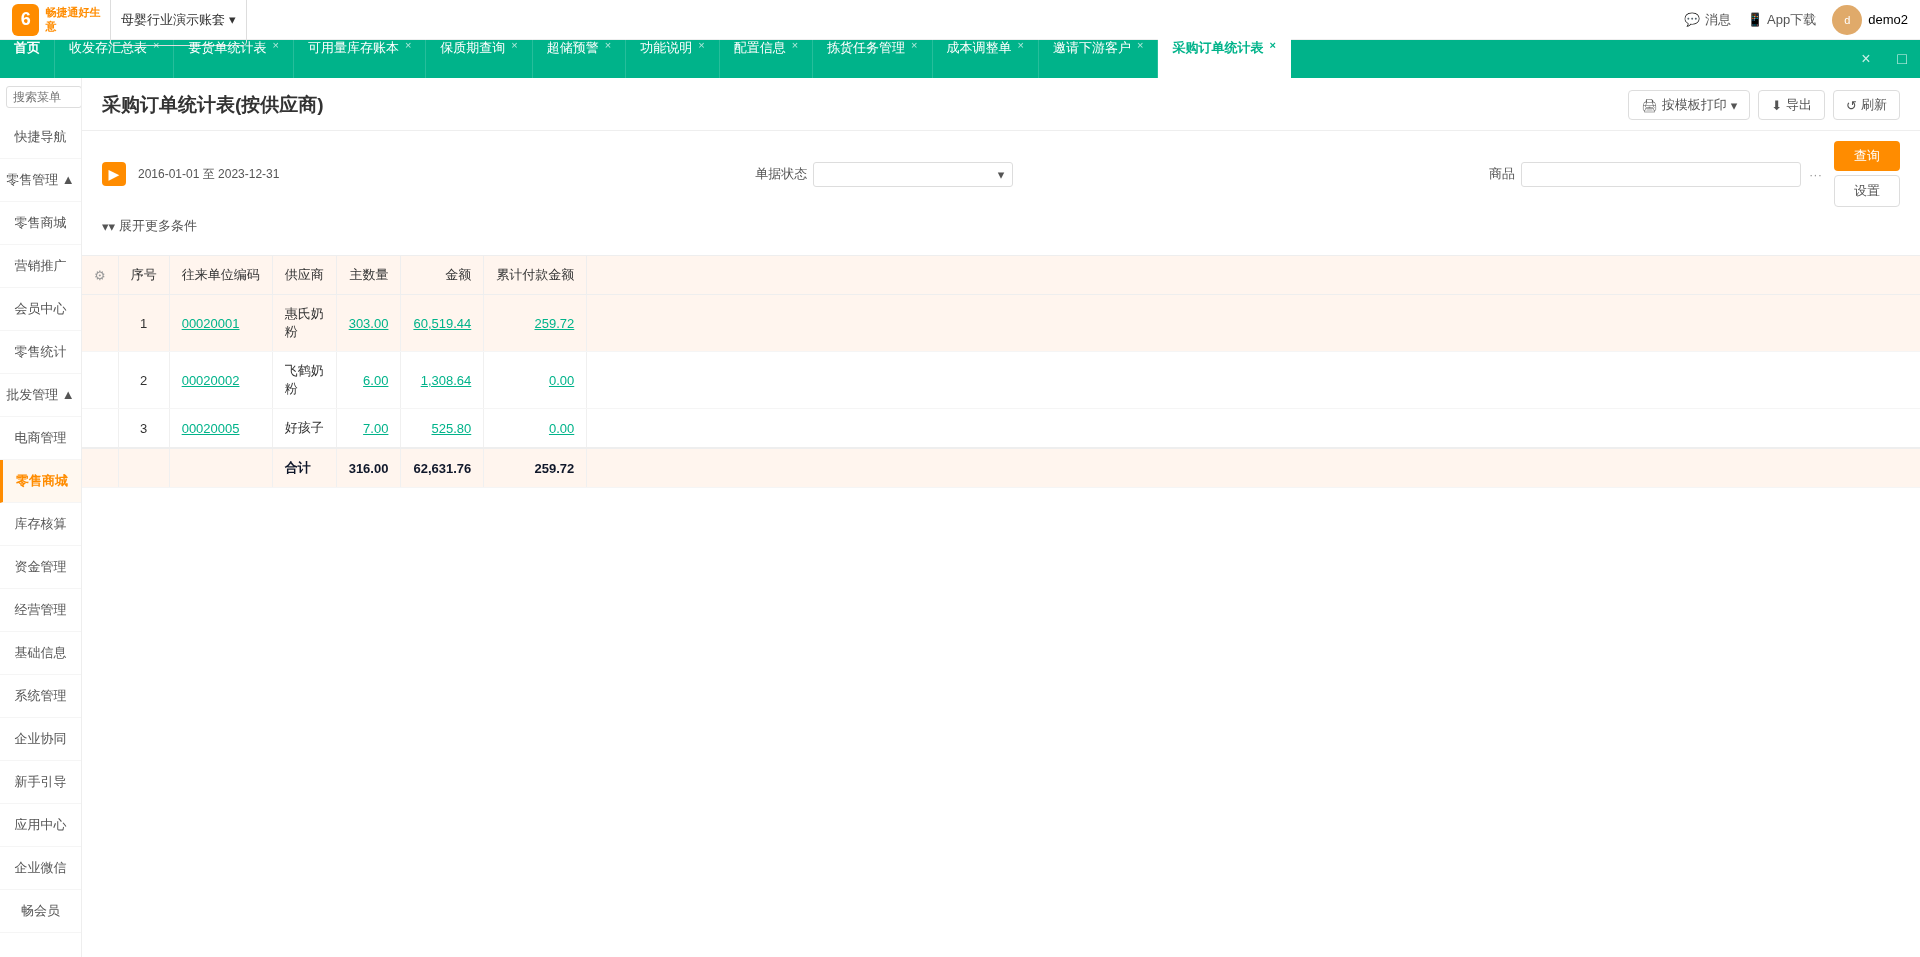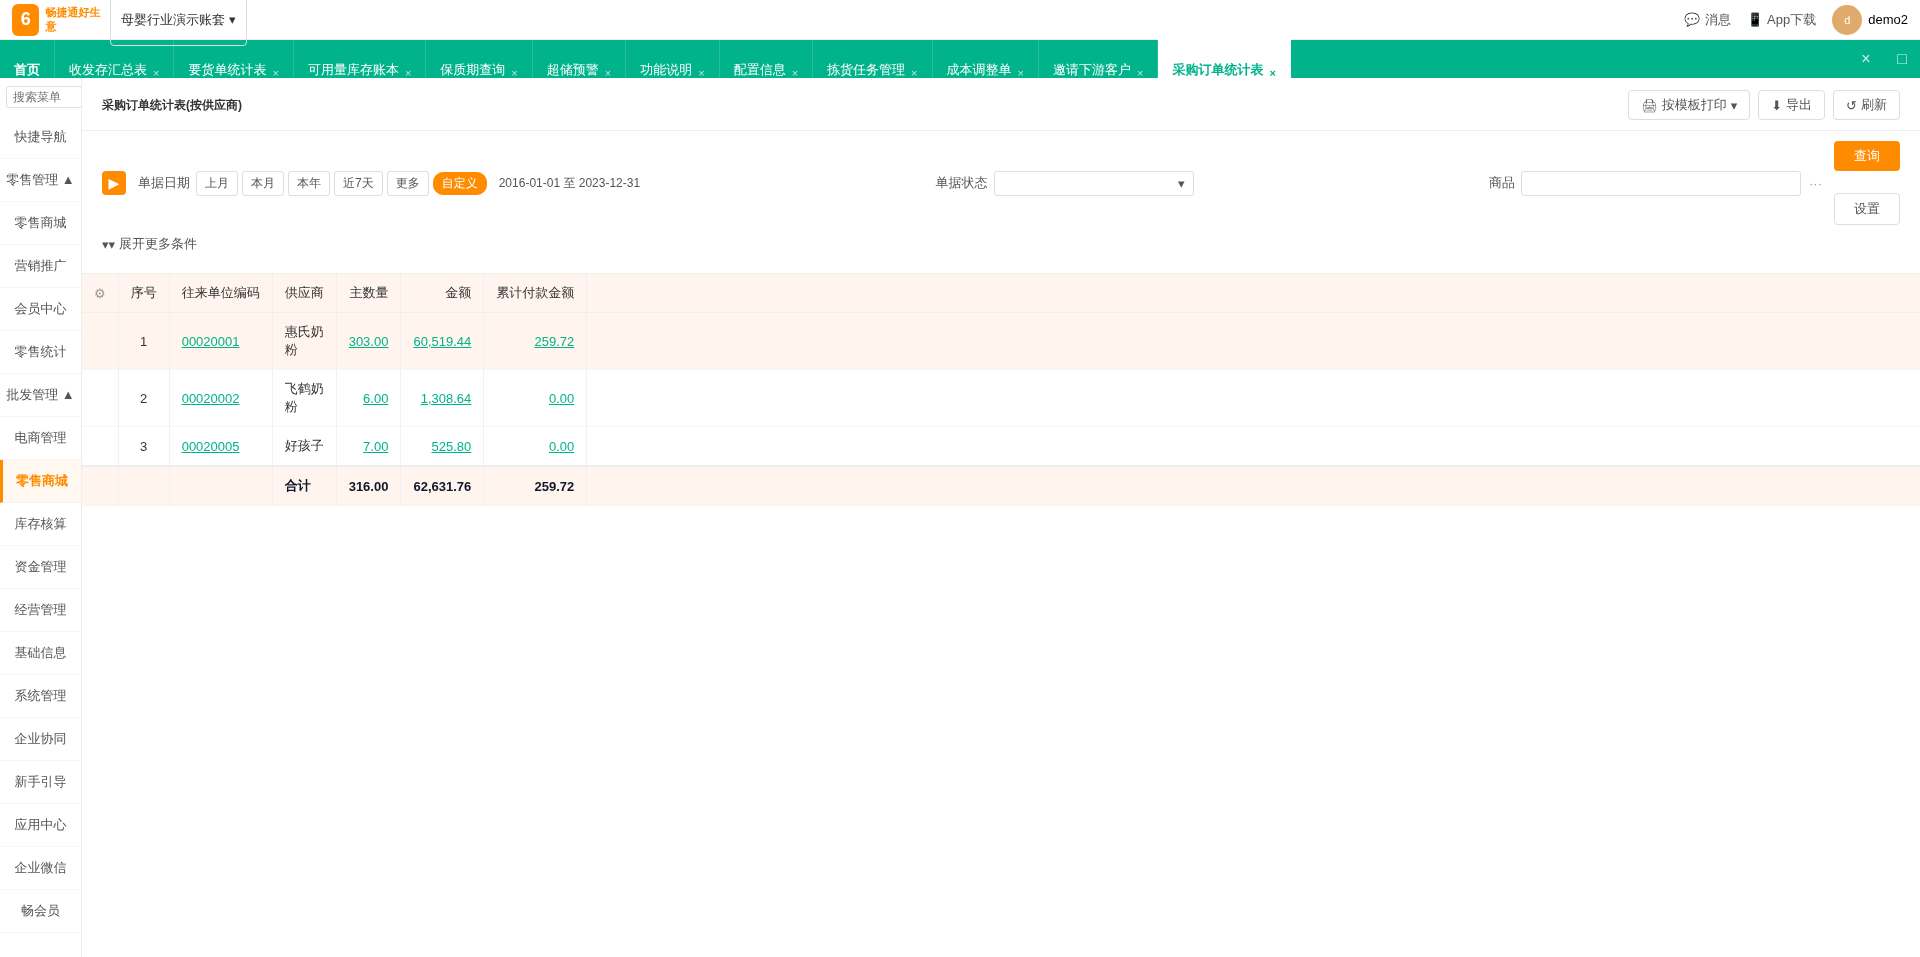--- a/index.html
+++ b/index.html
@@ -11,59 +11,59 @@
     .logo-icon { width: 32px; height: 32px; background: #ff8c00; border-radius: 6px; display: flex; align-items: center; justify-content: center; color: white; font-size: 16px; font-weight: bold; }
     .logo-text { font-size: 11px; color: #ff8c00; font-weight: bold; line-height: 1.2; }
     .industry-selector { display: flex; align-items: center; gap: 4px; padding: 16px 10px; border: 1px solid #ddd; border-radius: 4px; cursor: pointer; color: #333; font-size: 13px; margin-left: 8px; }
     .top-right { margin-left: auto; display: flex; align-items: center; gap: 16px; }
     .top-icon-btn { display: flex; align-items: center; gap: 4px; color: #555; font-size: 13px; cursor: pointer; }
     .avatar-area { display: flex; align-items: center; gap: 6px; cursor: pointer; }
     .avatar { width: 30px; height: 30px; border-radius: 50%; background: #e0aa6a; display: flex; align-items: center; justify-content: center; color: white; font-size: 13px; overflow: hidden; }
 
     
     .main-nav { display: flex; align-items: center; background: #00b38a; height: 38px; padding: 0 0 0 0; }
-    .nav-tab { display: flex; align-items: flex-end; padding: 0 14px; height: 40px; color: #fff; font-size: 13px; cursor: pointer; white-space: nowrap; border-right: 1px solid rgba(255,255,255,0.15); position: relative; gap: 4px; }
+    .nav-tab { display: flex; align-items: flex-start; padding: 0 14px; height: 40px; color: #fff; font-size: 13px; cursor: pointer; white-space: nowrap; border-right: 1px solid rgba(255,255,255,0.15); position: relative; gap: 4px; }
     .nav-tab.active { background: #fff; color: #00b38a; font-weight: bold; }
     .nav-tab .close-btn { font-size: 11px; color: rgba(255,255,255,0.7); margin-left: 2px; }
     .nav-tab.active .close-btn { color: #00b38a; }
     .nav-tab.home { font-weight: bold; }
     .nav-right-actions { margin-left: auto; display: flex; align-items: center; }
     .nav-action-btn { width: 36px; height: 38px; display: flex; align-items: center; justify-content: center; color: rgba(255,255,255,0.8); cursor: pointer; font-size: 16px; }
 
     
     .layout { display: flex; height: calc(957px - 78px); }
     .sidebar { width: 82px; background: #fff; border-right: 1px solid #eee; display: flex; flex-direction: column; overflow-y: auto; }
     .sidebar-item { padding: 12px 0; text-align: center; cursor: pointer; color: #555; font-size: 13px; border-bottom: 1px solid #f5f5f5; }
     .sidebar-item.active { color: #ff8c00; background: #fff8f0; font-weight: bold; border-left: 3px solid #ff8c00; }
     .sidebar-search { padding: 8px 6px; text-align: center; font-size: 12px; color: #666; }
     .sidebar-search input { width: 76px; padding: 3px 6px; border: 1px solid #ddd; border-radius: 3px; font-size: 12px; }
 
     
     .main-content { flex: 1; background: #f5f5f5; overflow: hidden; display: flex; flex-direction: column; }
     .page-header { background: #fff; padding: 12px 20px 10px; border-bottom: 1px solid #eee; display: flex; align-items: center; justify-content: space-between; }
-    .page-title { font-size: 12px; font-weight: bold; color: #333; }
+    .page-title { font-size: 19px; font-weight: bold; color: #333; }
     .header-actions { display: flex; align-items: center; gap: 8px; }
     .btn-print { display: flex; align-items: center; gap: 4px; padding: 5px 12px; border: 1px solid #ddd; border-radius: 4px; background: #fff; cursor: pointer; color: #555; font-size: 13px; }
     .btn-export { display: flex; align-items: center; gap: 4px; padding: 5px 12px; border: 1px solid #ddd; border-radius: 4px; background: #fff; cursor: pointer; color: #555; font-size: 13px; }
     .btn-refresh { display: flex; align-items: center; gap: 4px; padding: 5px 12px; border: 1px solid #ddd; border-radius: 4px; background: #fff; cursor: pointer; color: #555; font-size: 13px; }
 
     
     .filter-area { background: #fff; padding: 10px 20px; border-bottom: 1px solid #eee; }
     .filter-row { display: flex; align-items: center; gap: 12px; flex-wrap: wrap; }
     .filter-item { display: flex; align-items: center; gap: 6px; }
     .filter-label { color: #555; font-size: 13px; white-space: nowrap; }
     .filter-date-group { display: flex; align-items: center; gap: 4px; }
     .filter-date-btn { padding: 3px 8px; border: 1px solid #ddd; border-radius: 3px; cursor: pointer; font-size: 12px; color: #555; background: #fff; }
     .filter-date-btn.custom { background: #ff8c00; color: #fff; border-color: #ff8c00; border-radius: 10px; padding: 2px 8px; }
     .filter-date-range { font-size: 12px; color: #555; }
     .filter-select { padding: 4px 8px; border: 1px solid #ddd; border-radius: 3px; font-size: 13px; color: #555; background: #fff; min-width: 180px; cursor: pointer; display: flex; align-items: center; justify-content: space-between; }
     .filter-input { padding: 4px 8px; border: 1px solid #ddd; border-radius: 3px; font-size: 13px; color: #555; background: #fff; min-width: 200px; }
     .filter-more-btn { display: flex; align-items: center; gap: 4px; color: #555; cursor: pointer; font-size: 13px; margin: 0 auto; padding: 6px 0; }
     .btn-search { padding: 6px 20px; background: #ff8c00; color: #fff; border: none; border-radius: 4px; cursor: pointer; font-size: 13px; }
-    .btn-settings { padding: 6px 16px; background: #fff; color: #555; border: 1px solid #ddd; border-radius: 4px; cursor: pointer; font-size: 13px; margin-top: 18px; }
+    .btn-settings { padding: 6px 16px; background: #fff; color: #555; border: 1px solid #ddd; border-radius: 4px; cursor: pointer; font-size: 13px; margin-top: 0; }
     .filter-toggle { width: 24px; height: 24px; background: #ff8c00; border-radius: 4px; display: flex; align-items: center; justify-content: center; color: white; cursor: pointer; font-size: 14px; }
 
     
     .table-container { flex: 1; overflow: auto; padding: 0; background: #fff; margin: 0; }
     table { width: 100%; border-collapse: collapse; background: #fff; }
     thead tr { background: #f9f9f9; }
     th { padding: 10px 12px; text-align: left; font-weight: 500; color: #333; font-size: 13px; border-bottom: 1px solid #eee; border-right: 1px solid #eee; white-space: nowrap; }
     th:last-child { border-right: none; }
     td { padding: 10px 12px; color: #333; font-size: 13px; border-bottom: 1px solid #f5f5f5; border-right: 1px solid #f0f0f0; }
     td:last-child { border-right: none; }
@@ -219,31 +219,20 @@
         <button class="btn-refresh">
           <span>↺</span>
           <span>刷新</span>
         </button>
       </div>
     </div>
 
     <div class="filter-area">
       <div class="filter-row">
         <div class="filter-toggle">▶</div>
-        <div class="filter-item">
-          <span class="filter-label">单据日期</span>
-          <div class="filter-date-group">
-            <button class="filter-date-btn">上月</button>
-            <button class="filter-date-btn">本月</button>
-            <button class="filter-date-btn">本年</button>
-            <button class="filter-date-btn">近7天</button>
-            <button class="filter-date-btn">更多</button>
-            <button class="filter-date-btn custom">自定义</button>
-          </div>
-        </div>
         <div class="filter-item">
           <span class="filter-date-range">2016-01-01 至 2023-12-31</span>
         </div>
         <div style="flex:1"></div>
         <div class="filter-item">
           <span class="filter-label">单据状态</span>
           <div class="filter-select" style="min-width:200px;">
             <span></span>
             <span>▾</span>
           </div>

